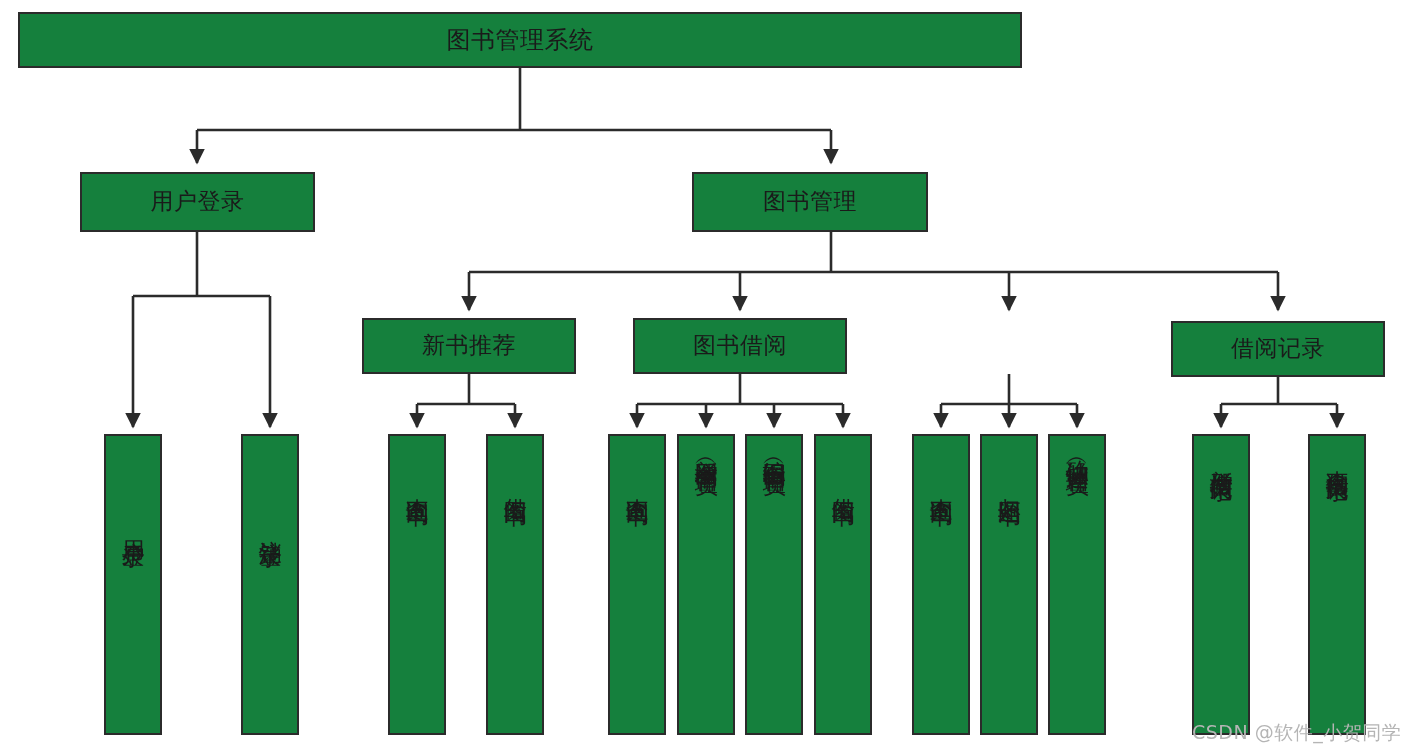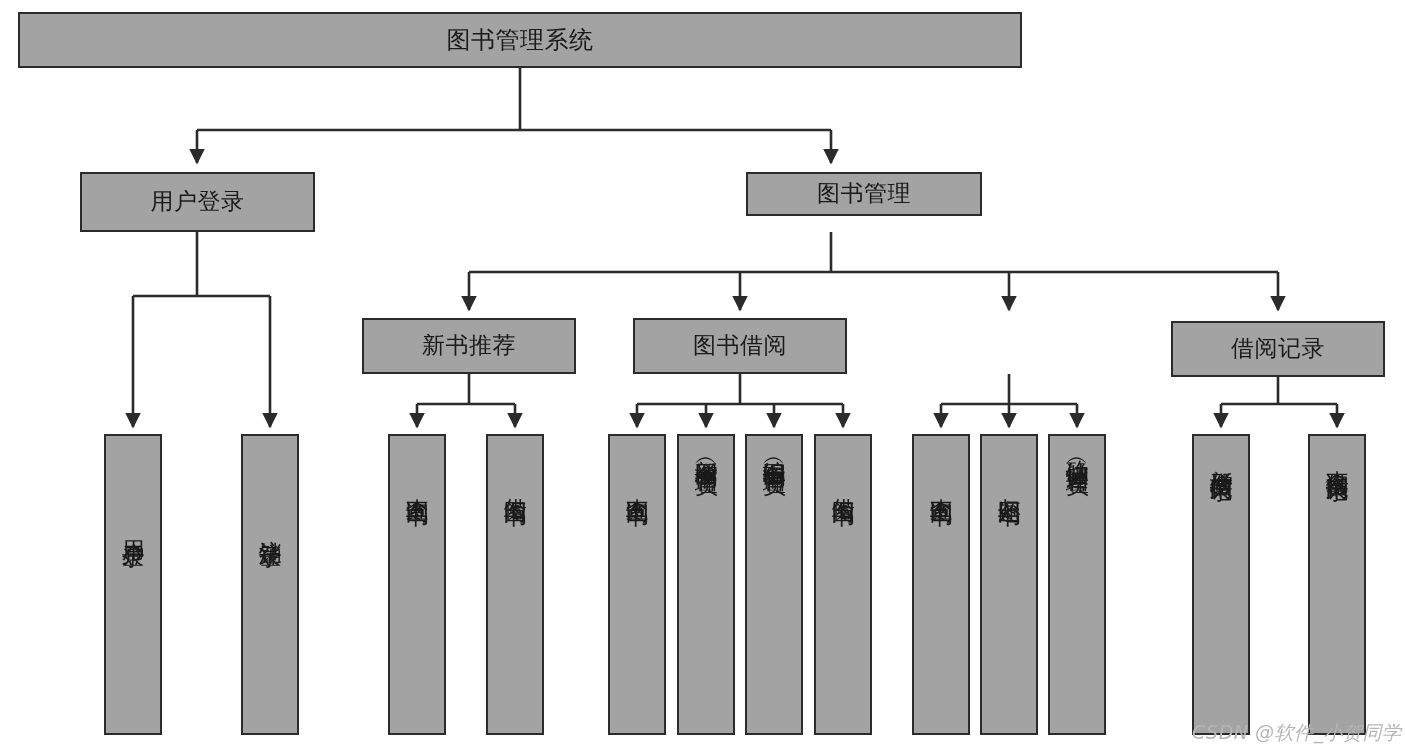--- a/index.html
+++ b/index.html
@@ -22,21 +22,21 @@
     position: absolute;
     left: 0;
     top: 0;
     width: 1405px;
     height: 747px;
     pointer-events: none;
   }
   .node {
     position: absolute;
     box-sizing: border-box;
-    background: #a3a3a3;
+    background: #15803d;
     border: 2px solid #2b2b2b;
     display: flex;
     align-items: center;
     justify-content: center;
     color: #1a1a1a;
   }
   .node.horiz {
     font-size: 23px;
     letter-spacing: 0.5px;
     line-height: 1.1;
@@ -125,21 +125,21 @@
     </g>
   </svg>
 
   <div class="node horiz root" style="left:18px; top:12px; width:1004px; height:56px;">
     <span>图书管理系统</span>
   </div>
 
   <div class="node horiz" style="left:80px; top:172px; width:235px; height:60px;">
     <span>用户登录</span>
   </div>
-  <div class="node horiz" style="left:746px; top:172px; width:236px; height:44px;">
+  <div class="node horiz" style="left:692px; top:172px; width:236px; height:60px;">
     <span>图书管理</span>
   </div>
 
   <div class="node horiz" style="left:633px; top:318px; width:214px; height:56px;">
     <span>图书借阅</span>
   </div>
   <div class="node horiz" style="left:362px; top:318px; width:214px; height:56px;">
     <span>新书推荐</span>
   </div>
   <div class="node horiz" style="left:1171px; top:321px; width:214px; height:56px;">
@@ -183,15 +183,15 @@
     <span class="vtext pad-top-none">确认归还（管理员）</span>
   </div>
 
   <div class="node leaf" style="left:1192px; top:434px; width:58px; height:301px;">
     <span class="vtext pad-top-sm">新增借阅记录</span>
   </div>
   <div class="node leaf" style="left:1308px; top:434px; width:58px; height:301px;">
     <span class="vtext pad-top-sm">查询借阅记录</span>
   </div>
 
-  <div class="watermark" style="left:1192px; top:720px;font-style:italic;">CSDN @软件_小贺同学</div>
+  <div class="watermark" style="left:1192px; top:720px;">CSDN @软件_小贺同学</div>
 
 </div>
 
 </body></html>

